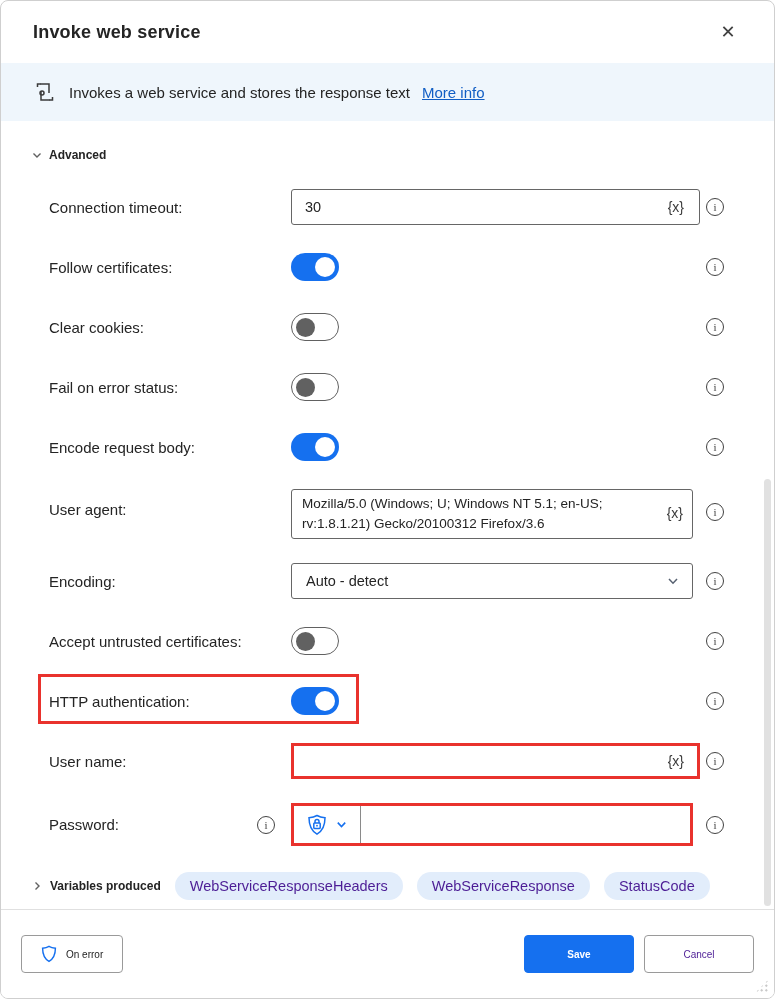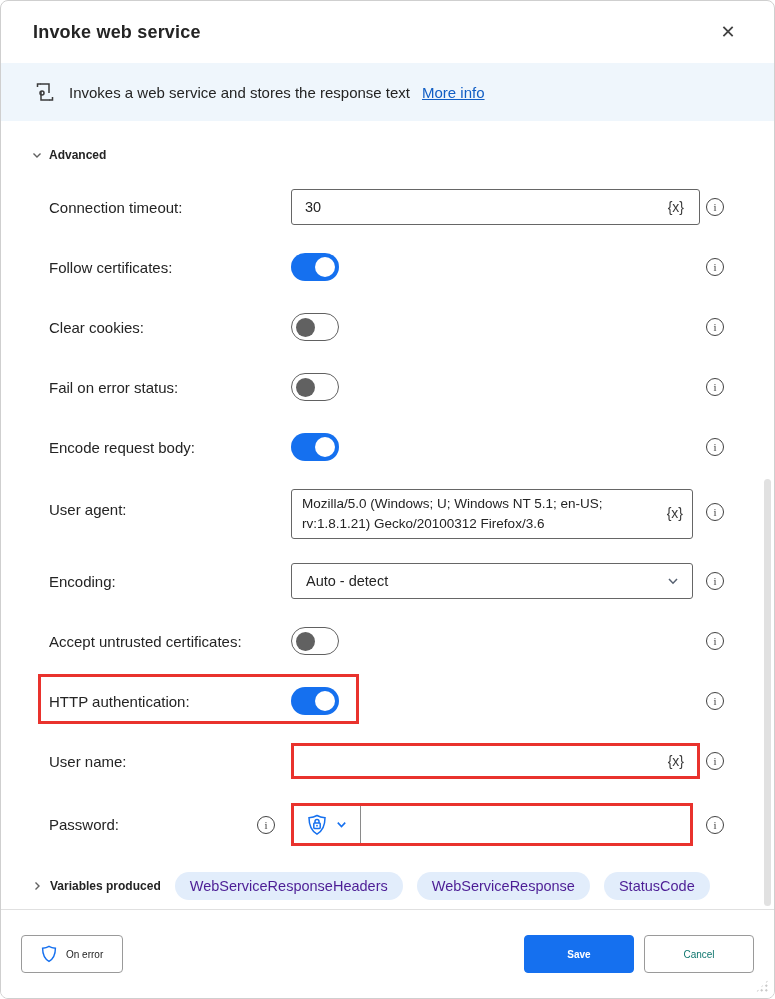--- a/index.html
+++ b/index.html
@@ -60,21 +60,21 @@
   .vars-row { display:flex; align-items:center; gap:14px; margin-left:0; min-height:32px; }
   .pill { background:#e2edfb; color:#4c1d95; font-size:14.5px; padding:6px 15px; border-radius:16px; cursor:pointer; }
   .vars-head { display:flex; align-items:center; gap:7px; cursor:pointer; }
   
   .footer { position:absolute; left:0; right:0; bottom:0; height:89px; border-top:1px solid #e0e0e0;
     display:flex; align-items:center; padding:0 20px; background:#fff; }
   .btn { height:38px; border-radius:4px; font-size:10px; font-family:"Liberation Sans",sans-serif; cursor:pointer; }
   .btn-onerror { display:flex; align-items:center; gap:9px; padding:0 19px; background:#fff;
     border:1px solid #9a9a9a; color:#242424; }
   .btn-save { width:110px; background:#1570ef; color:#fff; border:1px solid #1570ef; font-weight:700; margin-left:auto; }
-  .btn-cancel { width:110px; background:#fff; border:1px solid #9a9a9a; color:#0f766e; margin-left:10px; }
+  .btn-cancel { width:110px; background:#fff; border:1px solid #9a9a9a; color:#4c1d95; margin-left:10px; }
   
   .scroll-thumb { position:absolute; right:3px; top:478px; width:7px; height:427px; background:#e1e1e1; border-radius:4px; }
   .resize-grip { position:absolute; right:5px; bottom:5px; width:14px; height:14px;
     background:radial-gradient(#bdbdbd 1px, transparent 1.2px); background-size:4.5px 4.5px;
     clip-path:polygon(100% 0, 100% 100%, 0 100%); opacity:.9; }
 </style>
 </head>
 <body>
 
 <div class="dialog">

